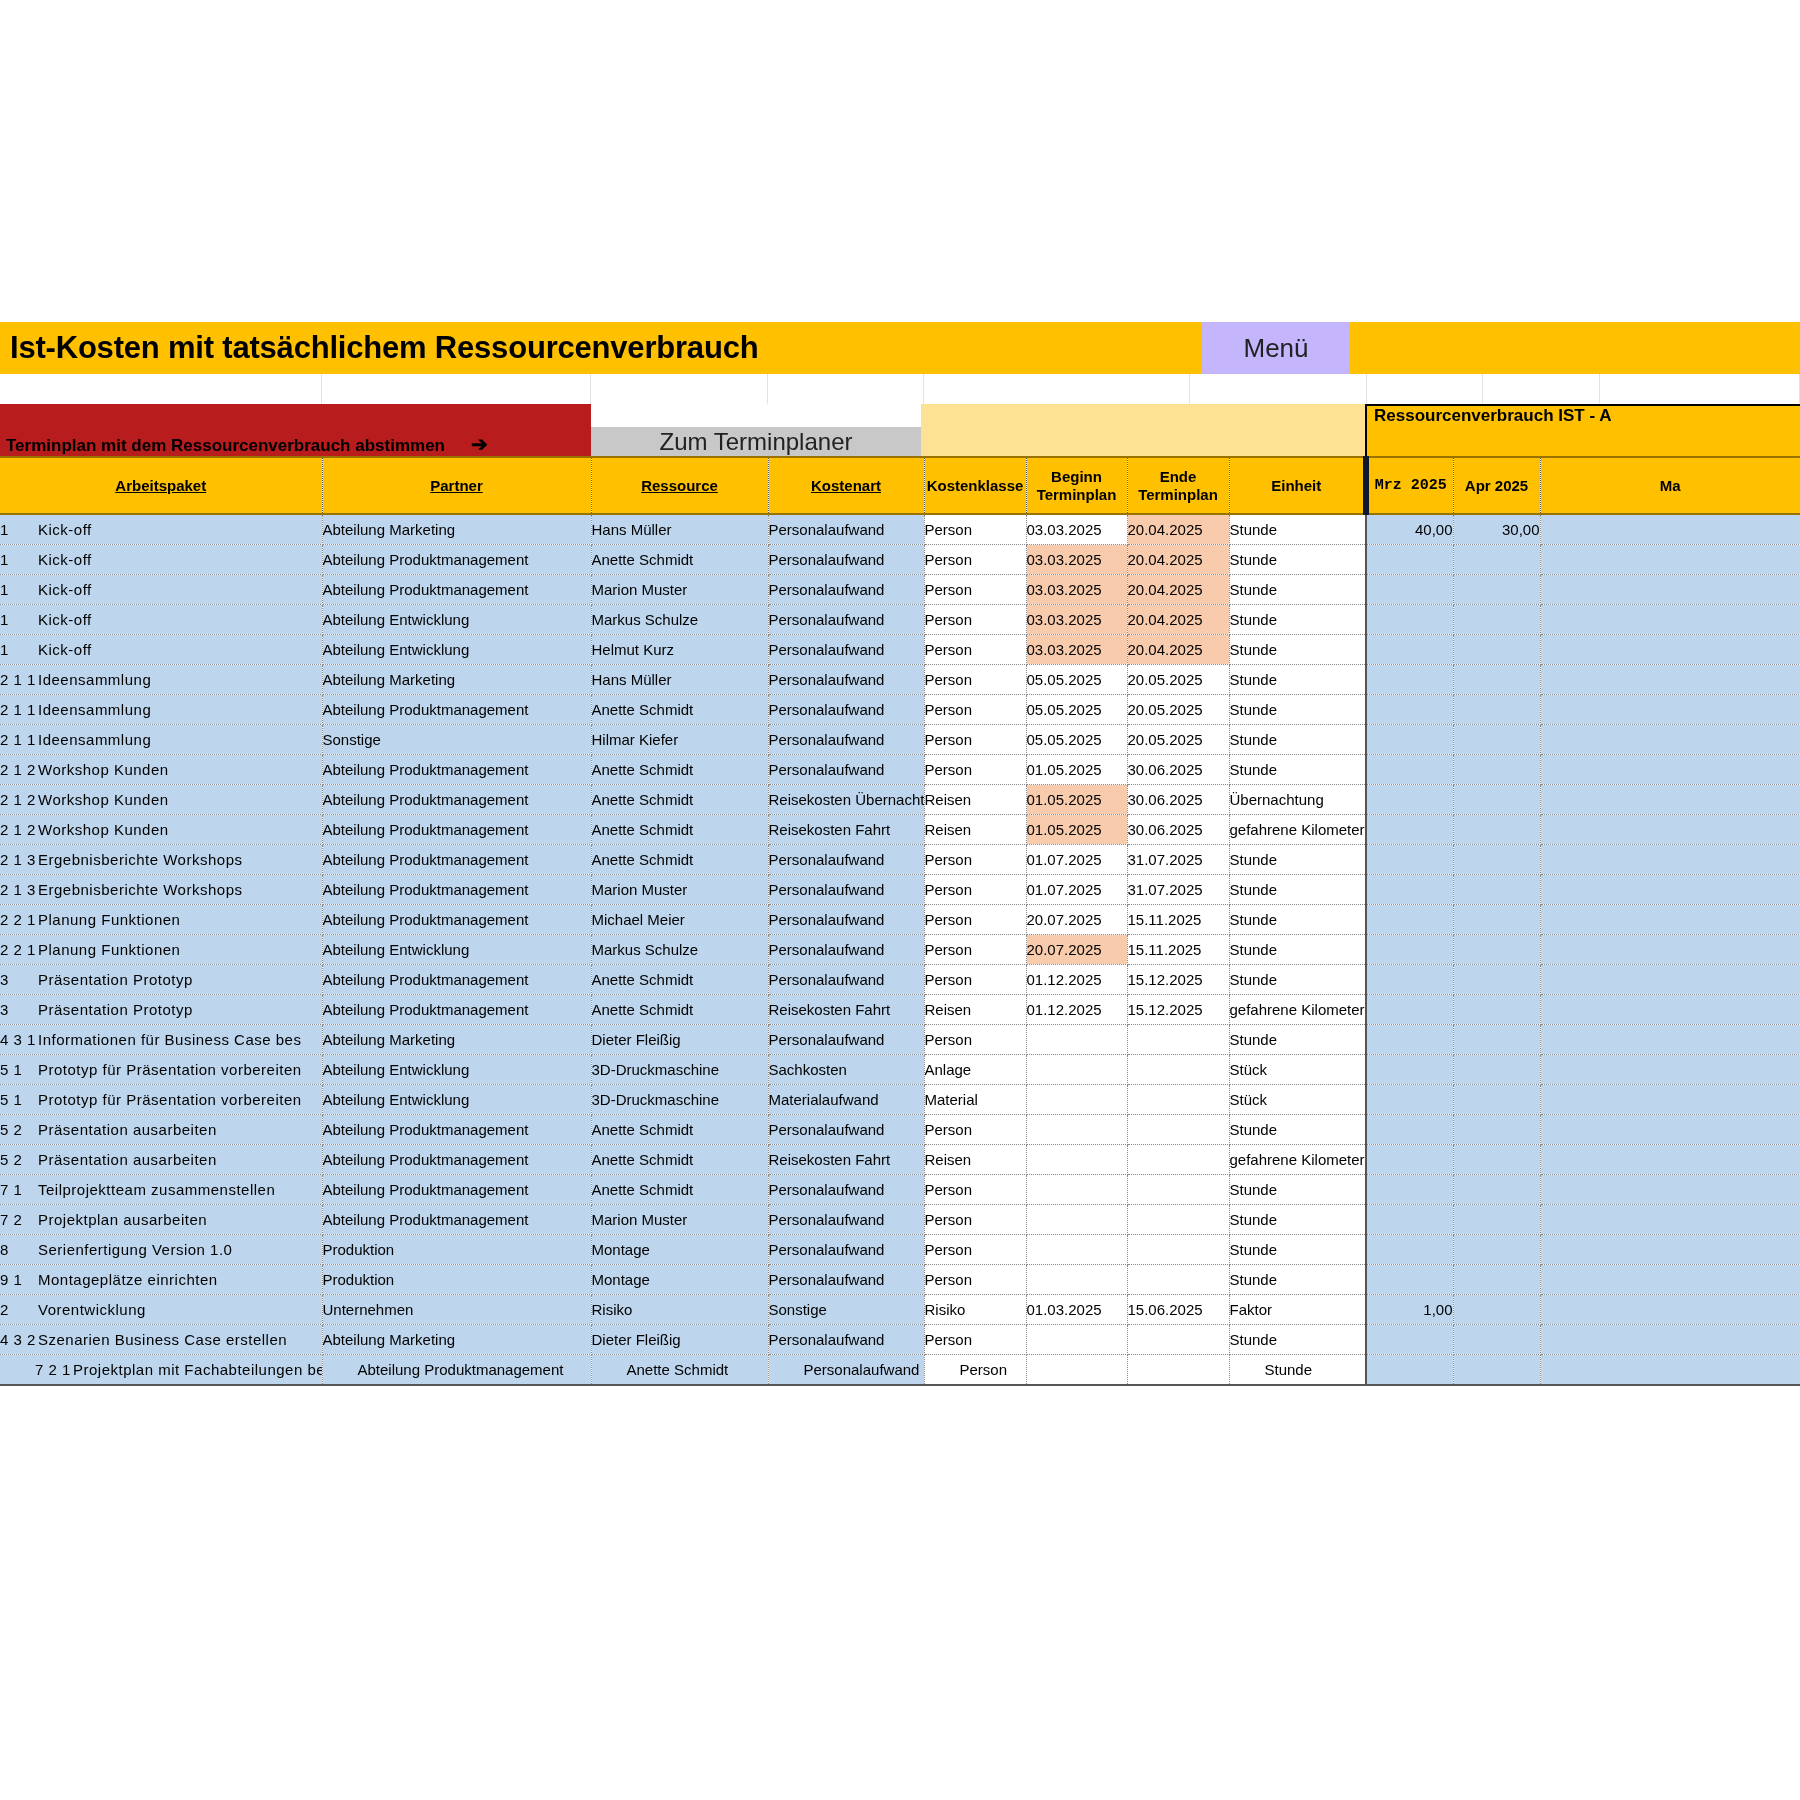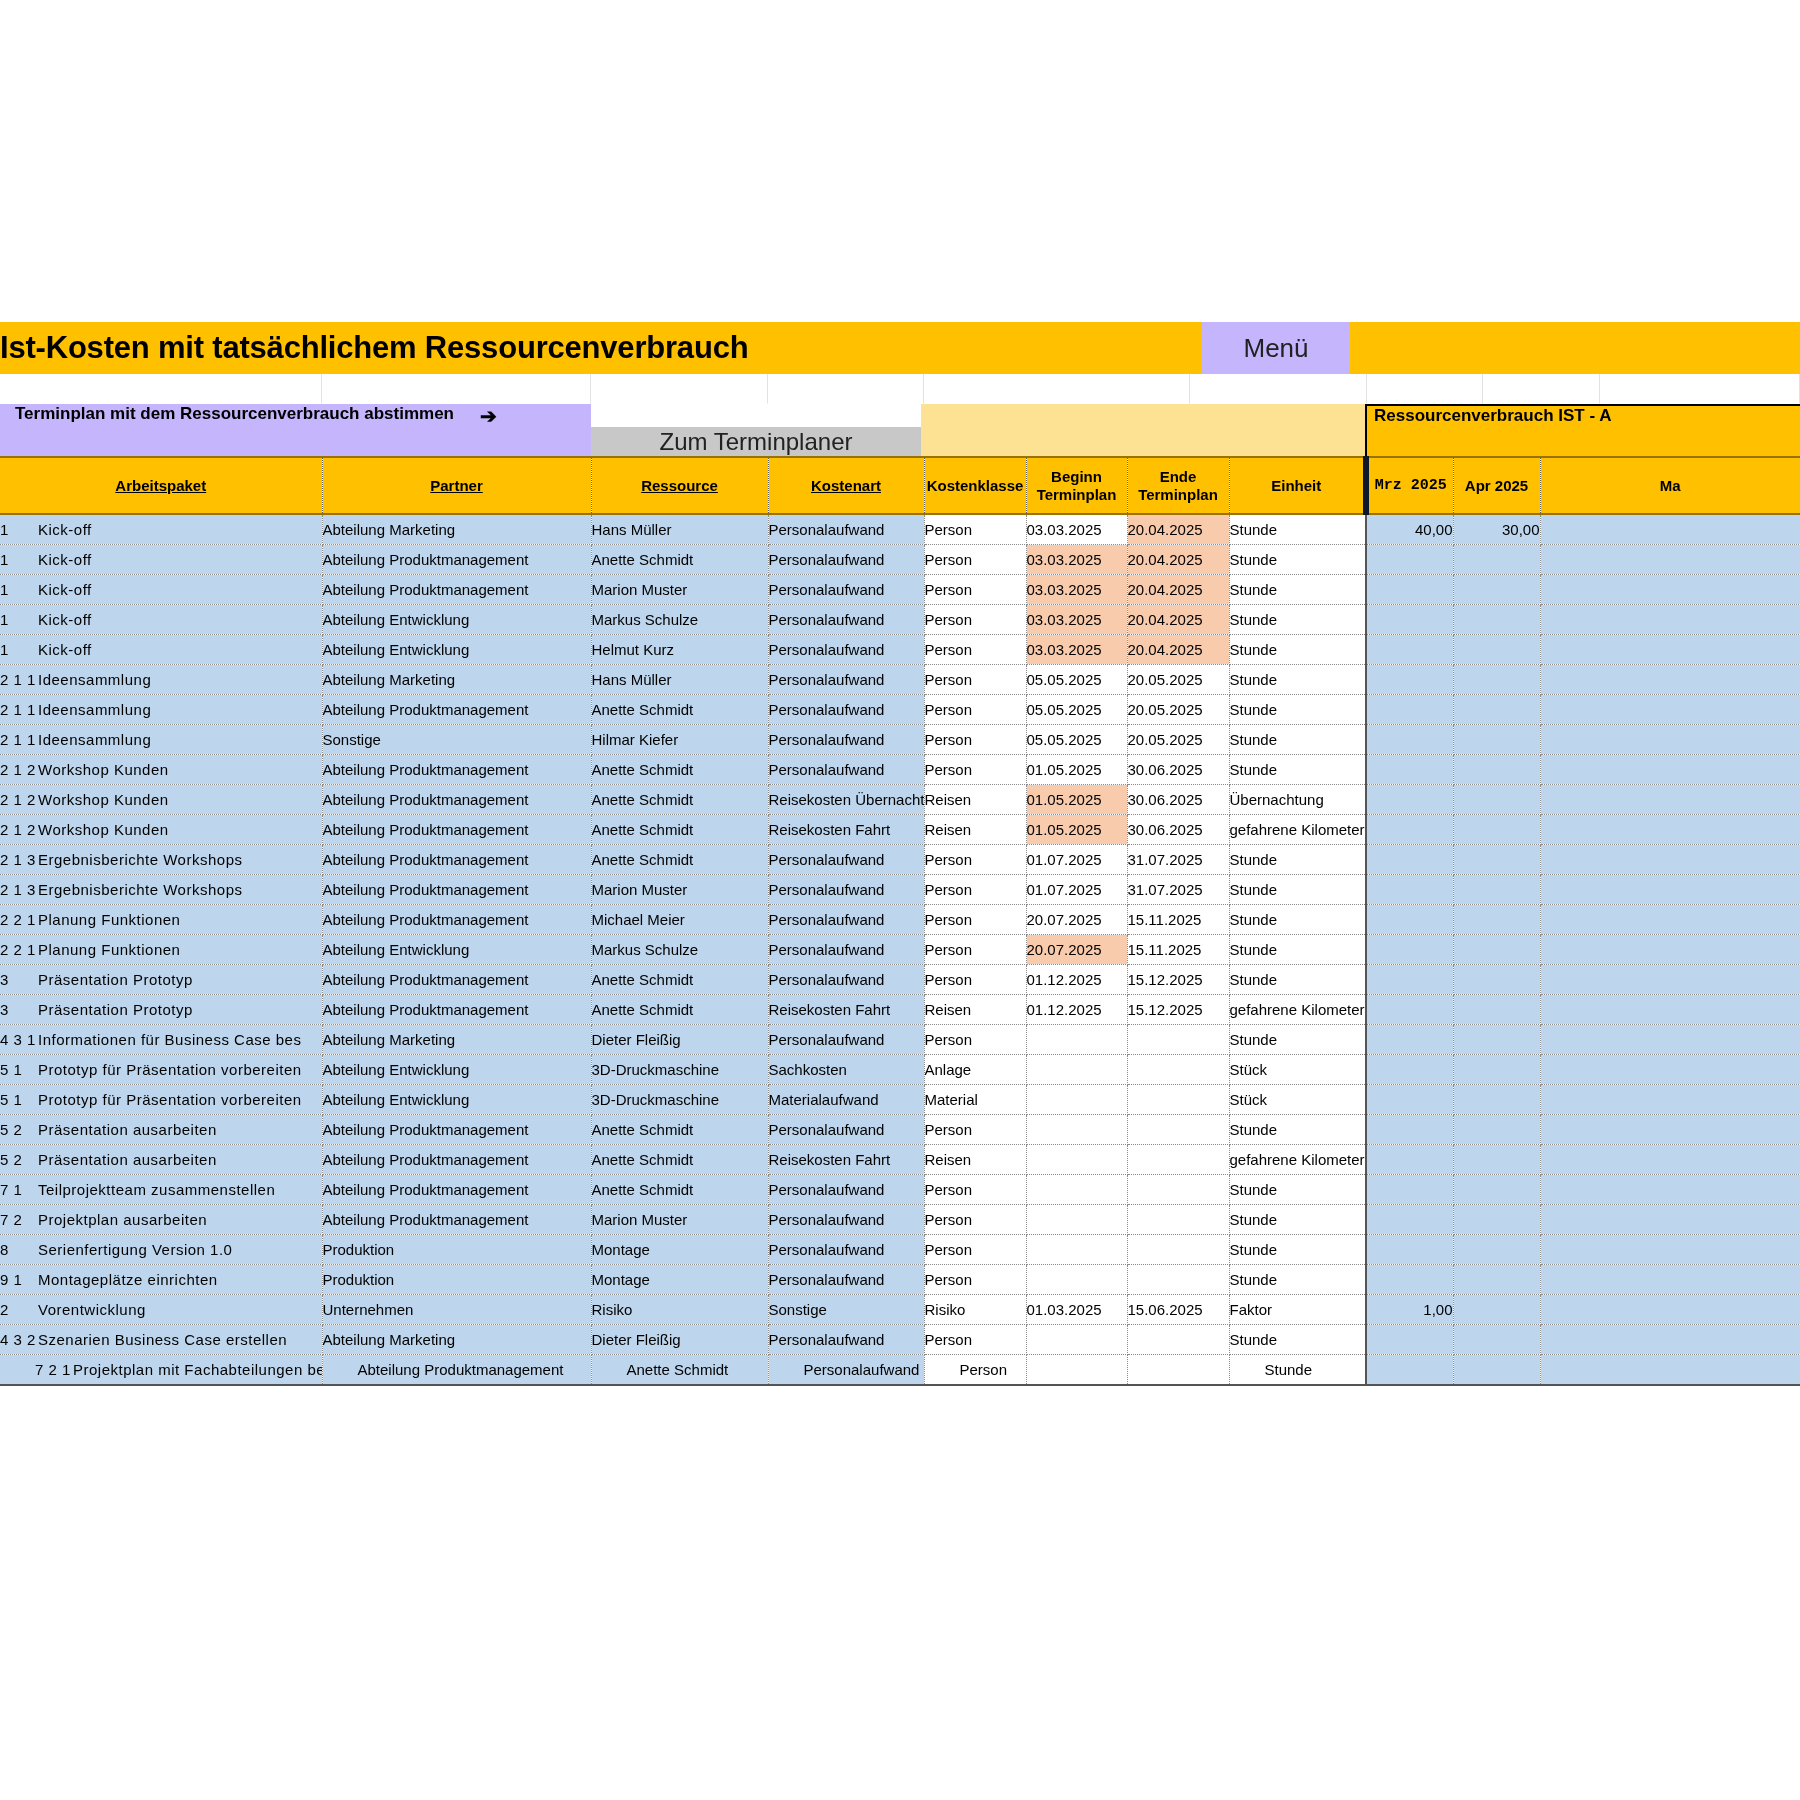--- a/index.html
+++ b/index.html
@@ -21,21 +21,21 @@
   
   .title-row {
     display: flex;
     height: 52px;
     background: #FFC000;
   }
   .title-cell {
     flex: 0 0 1202px;
     display: flex;
     align-items: center;
-    padding-left: 0;
+    padding-left: 10px;
     box-sizing: border-box;
     overflow: hidden;
     white-space: nowrap;
   }
   .title-cell .t {
     font-size: 31px;
     font-weight: bold;
     color: #000;
     letter-spacing: -0.2px;
   }
@@ -62,24 +62,24 @@
     box-sizing: border-box;
   }
 
   
   .sub-row {
     display: flex;
     height: 52px;
   }
   .sub-left {
     flex: 0 0 591px;
-    background: #c4b5fd;
-    display: flex;
-    align-items: flex-start;
-    padding-left: 15px;
+    background: #b91c1c;
+    display: flex;
+    align-items: flex-end;
+    padding-left: 6px;
     box-sizing: border-box;
   }
   .sub-left .lbl {
     font-size: 17px;
     font-weight: bold;
     color: #000;
   }
   .sub-left .arrow {
     font-size: 20px;
     font-weight: bold;

